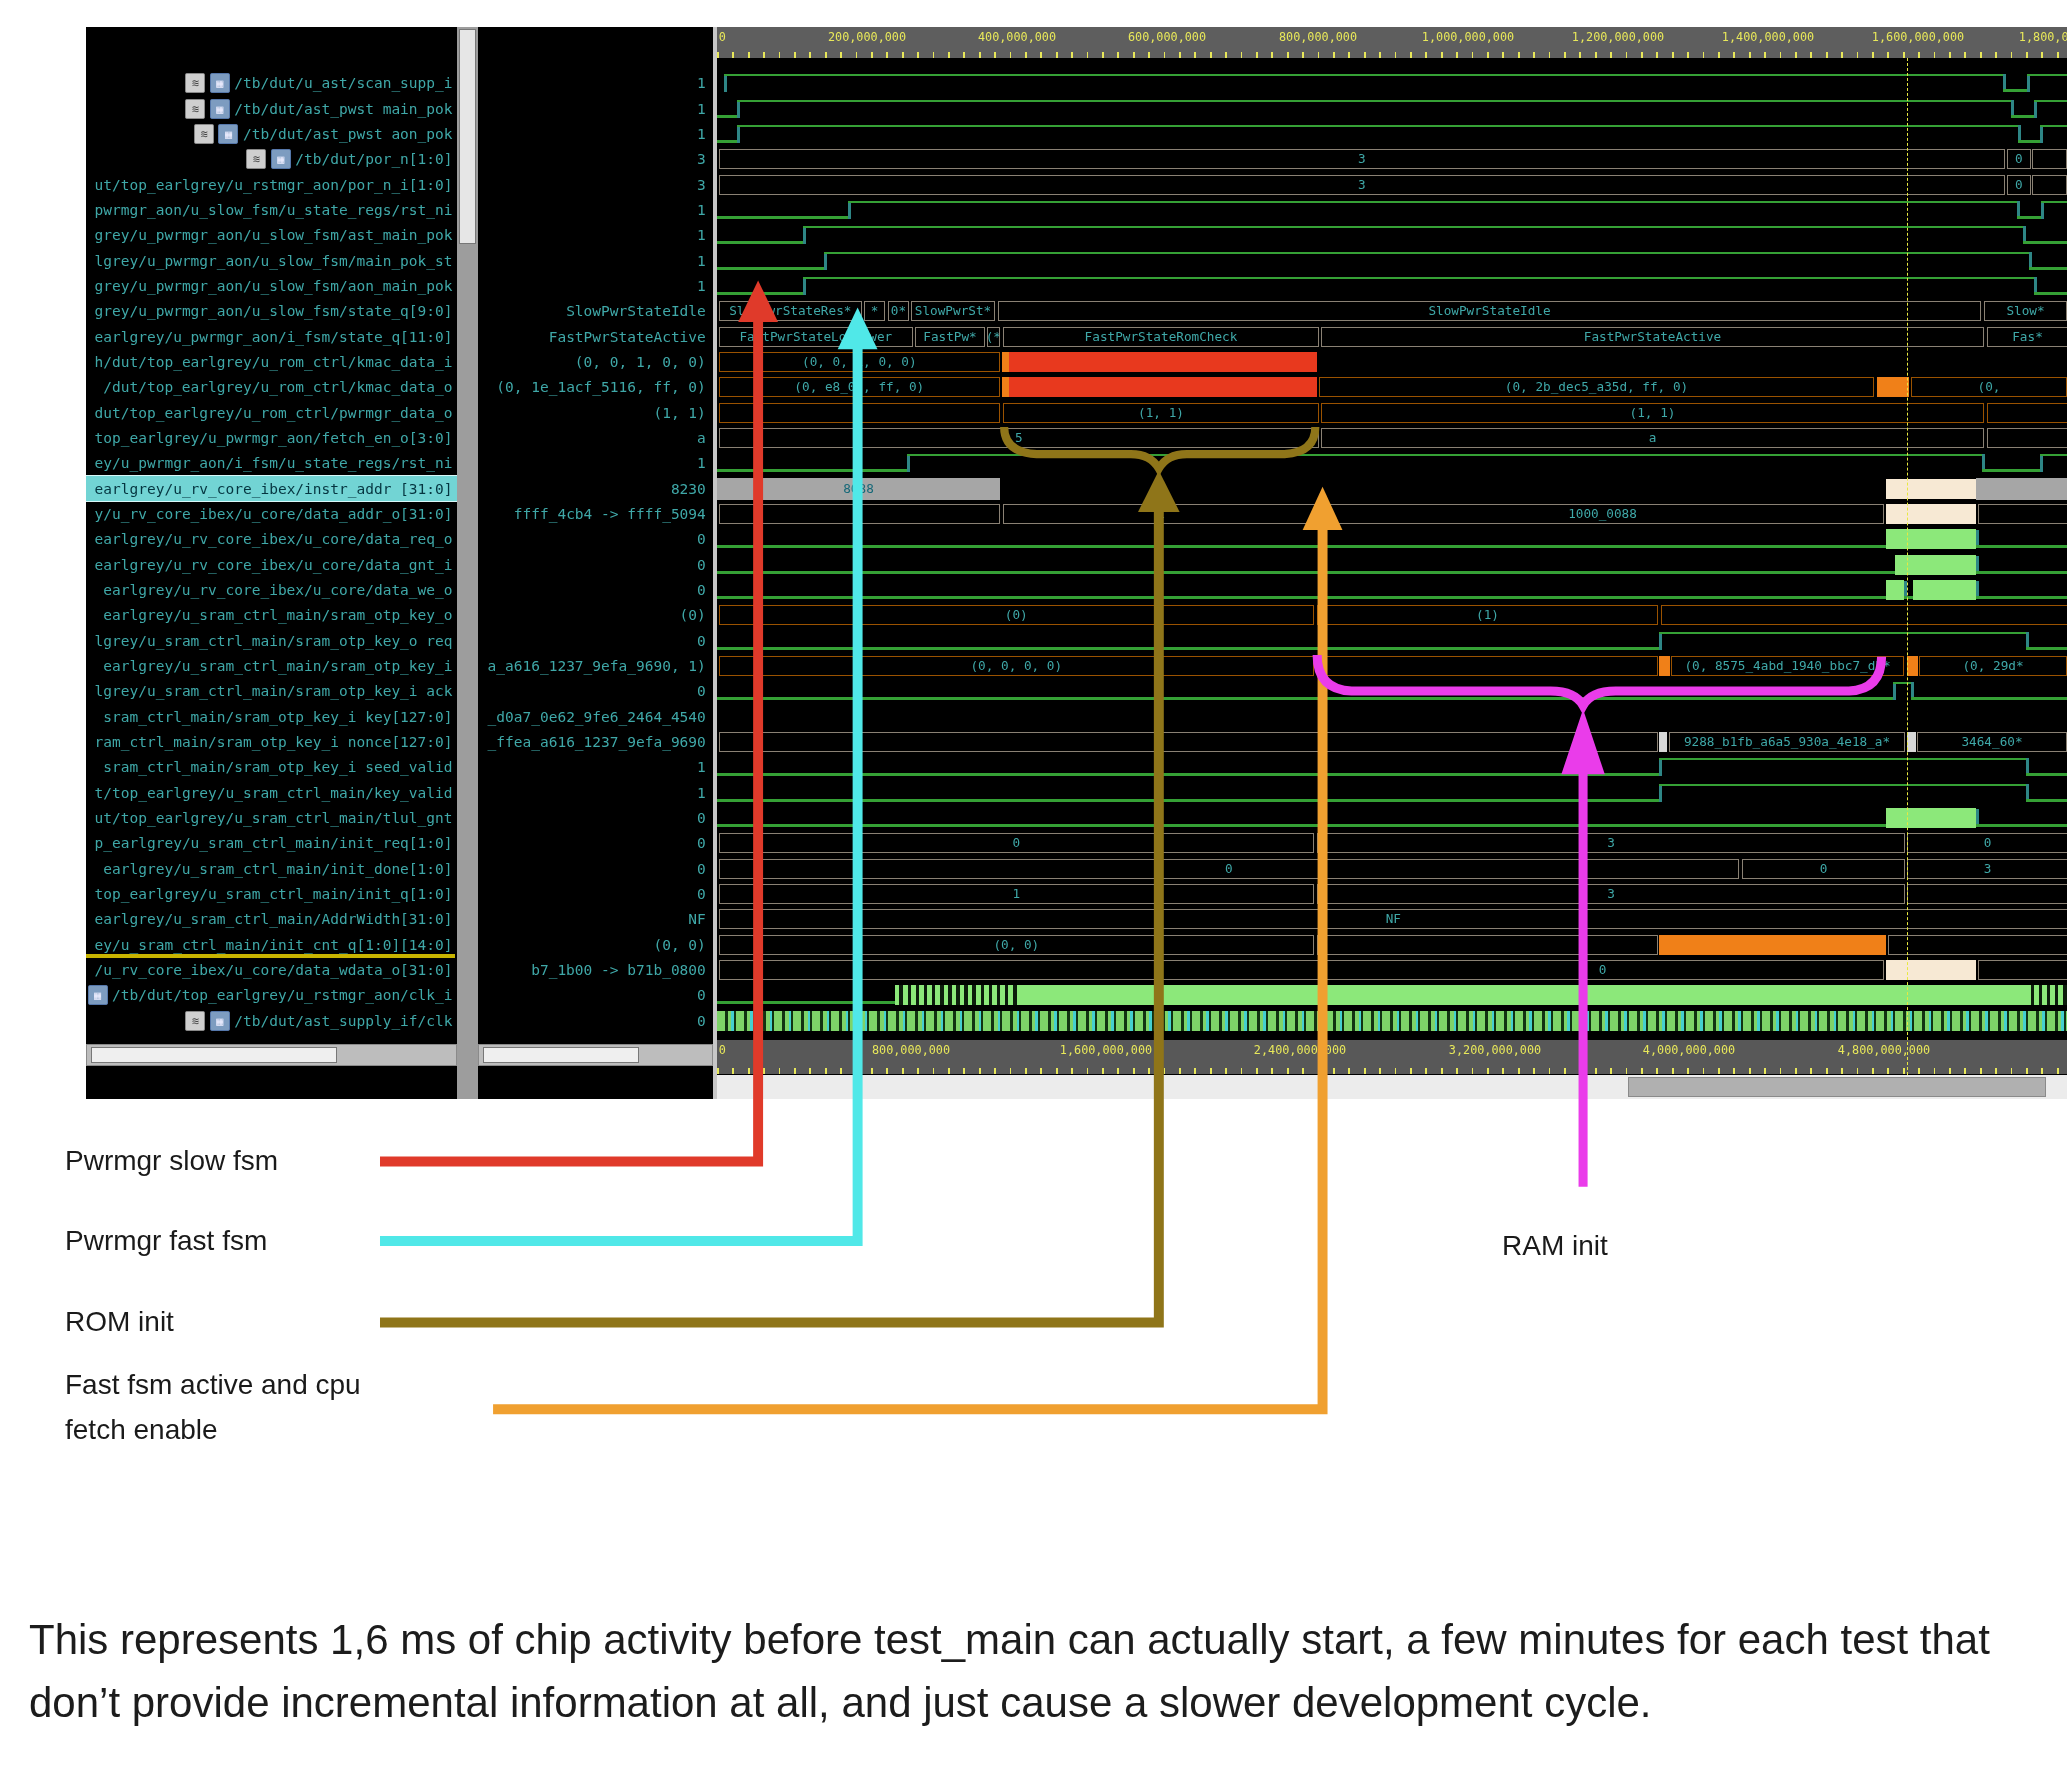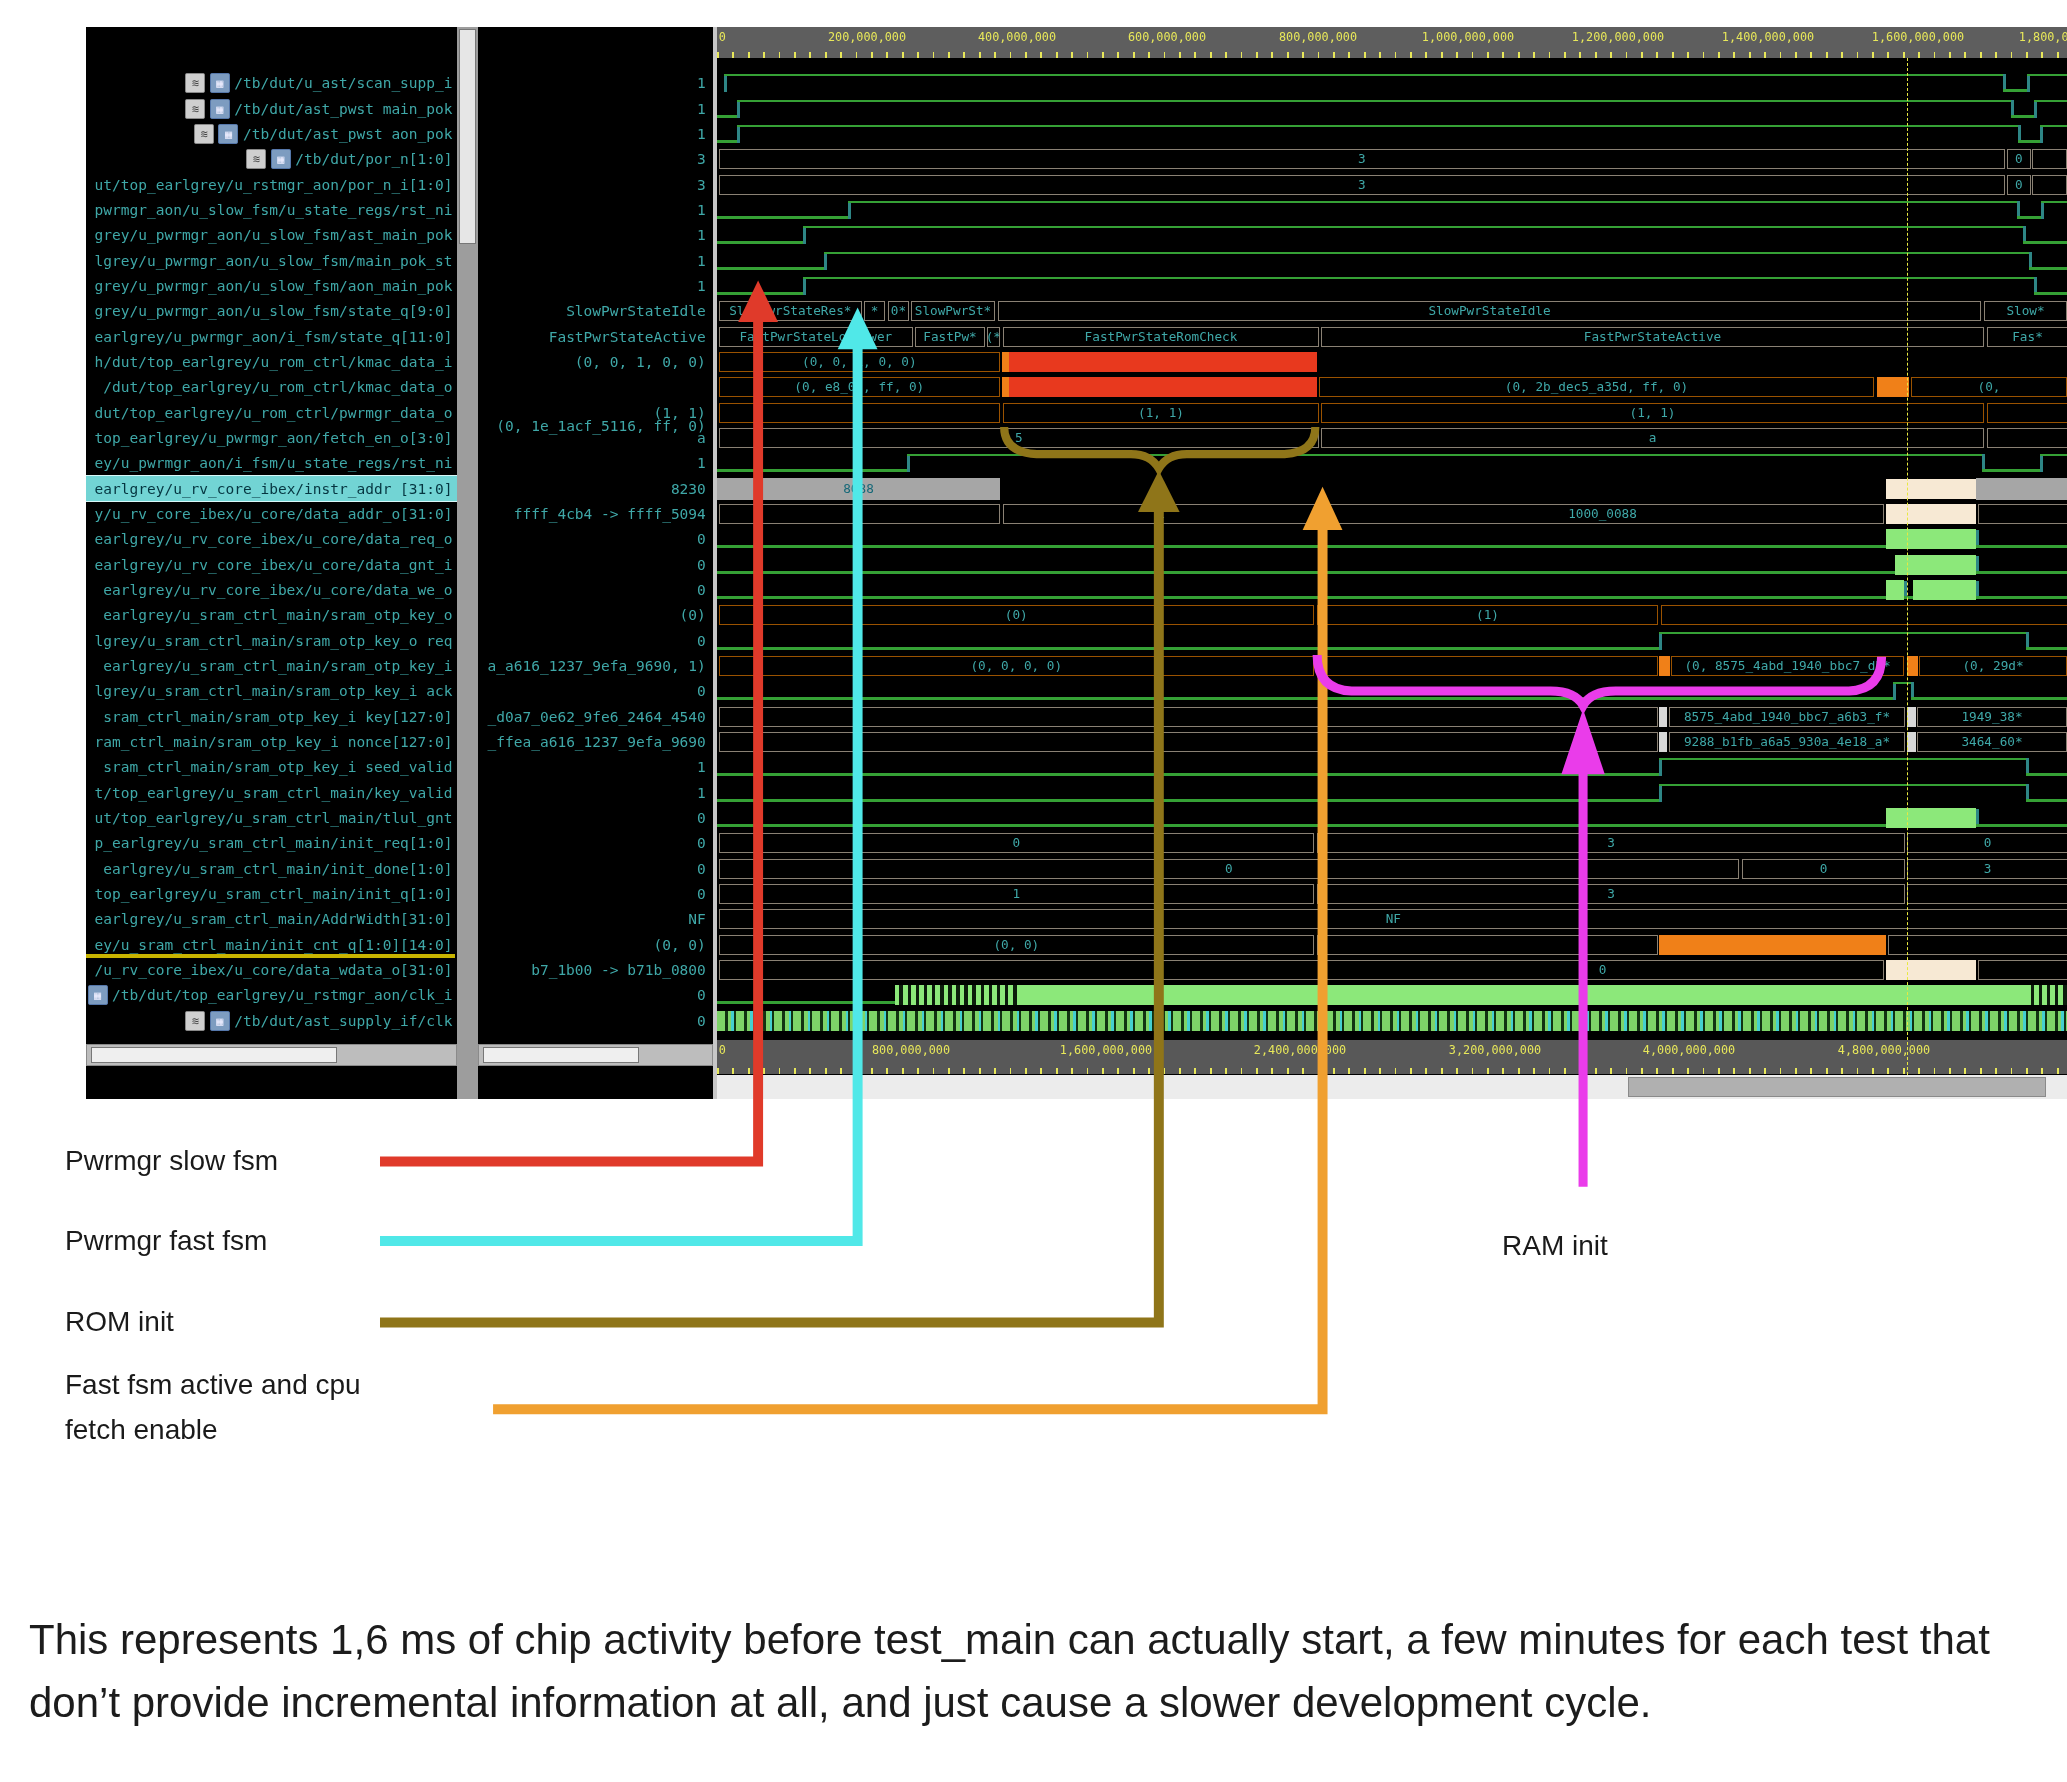--- a/index.html
+++ b/index.html
@@ -185,21 +185,21 @@
       <div class="sigrow valrow" style="top: 94px;">1</div>
       <div class="sigrow valrow" style="top: 119px;">3</div>
       <div class="sigrow valrow" style="top: 145px;">3</div>
       <div class="sigrow valrow" style="top: 170px;">1</div>
       <div class="sigrow valrow" style="top: 195px;">1</div>
       <div class="sigrow valrow" style="top: 221px;">1</div>
       <div class="sigrow valrow" style="top: 246px;">1</div>
       <div class="sigrow valrow" style="top: 271px;">SlowPwrStateIdle</div>
       <div class="sigrow valrow" style="top: 297px;">FastPwrStateActive</div>
       <div class="sigrow valrow" style="top: 322px;">(0, 0, 1, 0, 0)</div>
-      <div class="sigrow valrow" style="top: 347px; margin-top: 39px;">(0, 1e_1acf_5116, ff, 0)</div>
+      <div class="sigrow valrow" style="top: 347px;">(0, 1e_1acf_5116, ff, 0)</div>
       <div class="sigrow valrow" style="top: 373px;">(1, 1)</div>
       <div class="sigrow valrow" style="top: 398px;">a</div>
       <div class="sigrow valrow" style="top: 423px;">1</div>
       <div class="sigrow valrow" style="top: 449px;">8230</div>
       <div class="sigrow valrow" style="top: 474px;">ffff_4cb4 -&gt; ffff_5094</div>
       <div class="sigrow valrow" style="top: 499px;">0</div>
       <div class="sigrow valrow" style="top: 525px;">0</div>
       <div class="sigrow valrow" style="top: 550px;">0</div>
       <div class="sigrow valrow" style="top: 575px;">(0)</div>
       <div class="sigrow valrow" style="top: 601px;">0</div>
@@ -473,33 +473,20 @@
           <div class="seglab">(0, 29d*</div>
         </div>
       </div>
       <div class="waverow" style="top: 651px;">
         <div class="seg" style="left: 0px; width: 1176px; top: 19px; height: 2.7px; background: rgb(53, 160, 53);"></div>
         <div class="seg" style="left: 1176px; width: 2.7px; top: 3.6px; height: 18px; background: rgb(46, 134, 134);"></div>
         <div class="seg" style="left: 1176px; width: 18px; top: 3.6px; height: 2.7px; background: rgb(53, 160, 53);"></div>
         <div class="seg" style="left: 1194px; width: 2.7px; top: 3.6px; height: 18px; background: rgb(46, 134, 134);"></div>
         <div class="seg" style="left: 1194px; width: 156px; top: 19px; height: 2.7px; background: rgb(53, 160, 53);"></div>
       </div>
-      <div class="waverow" style="top: 677px;">
-        <div class="seg" style="left: 1.8px; width: 939px; top: 2.7px; height: 20px; background: rgb(0, 0, 0); border: 1.8px solid rgb(138, 129, 116);">
-          <div class="seglab"></div>
-        </div>
-        <div class="seg" style="left: 942px; width: 8.1px; top: 2.7px; height: 20px; background: rgb(216, 216, 216);"></div>
-        <div class="seg" style="left: 952px; width: 236px; top: 2.7px; height: 20px; background: rgb(0, 0, 0); border: 1.8px solid rgb(138, 129, 116);">
-          <div class="seglab">8575_4abd_1940_bbc7_a6b3_f*</div>
-        </div>
-        <div class="seg" style="left: 1190px; width: 9px; top: 2.7px; height: 20px; background: rgb(216, 216, 216);"></div>
-        <div class="seg" style="left: 1200px; width: 150px; top: 2.7px; height: 20px; background: rgb(0, 0, 0); border: 1.8px solid rgb(138, 129, 116);">
-          <div class="seglab">1949_38*</div>
-        </div>
-      </div>
       <div class="waverow" style="top: 702px;">
         <div class="seg" style="left: 1.8px; width: 939px; top: 2.7px; height: 20px; background: rgb(0, 0, 0); border: 1.8px solid rgb(138, 129, 116);">
           <div class="seglab"></div>
         </div>
         <div class="seg" style="left: 942px; width: 8.1px; top: 2.7px; height: 20px; background: rgb(216, 216, 216);"></div>
         <div class="seg" style="left: 952px; width: 236px; top: 2.7px; height: 20px; background: rgb(0, 0, 0); border: 1.8px solid rgb(138, 129, 116);">
           <div class="seglab">9288_b1fb_a6a5_930a_4e18_a*</div>
         </div>
         <div class="seg" style="left: 1190px; width: 9px; top: 2.7px; height: 20px; background: rgb(216, 216, 216);"></div>
         <div class="seg" style="left: 1200px; width: 150px; top: 2.7px; height: 20px; background: rgb(0, 0, 0); border: 1.8px solid rgb(138, 129, 116);">

